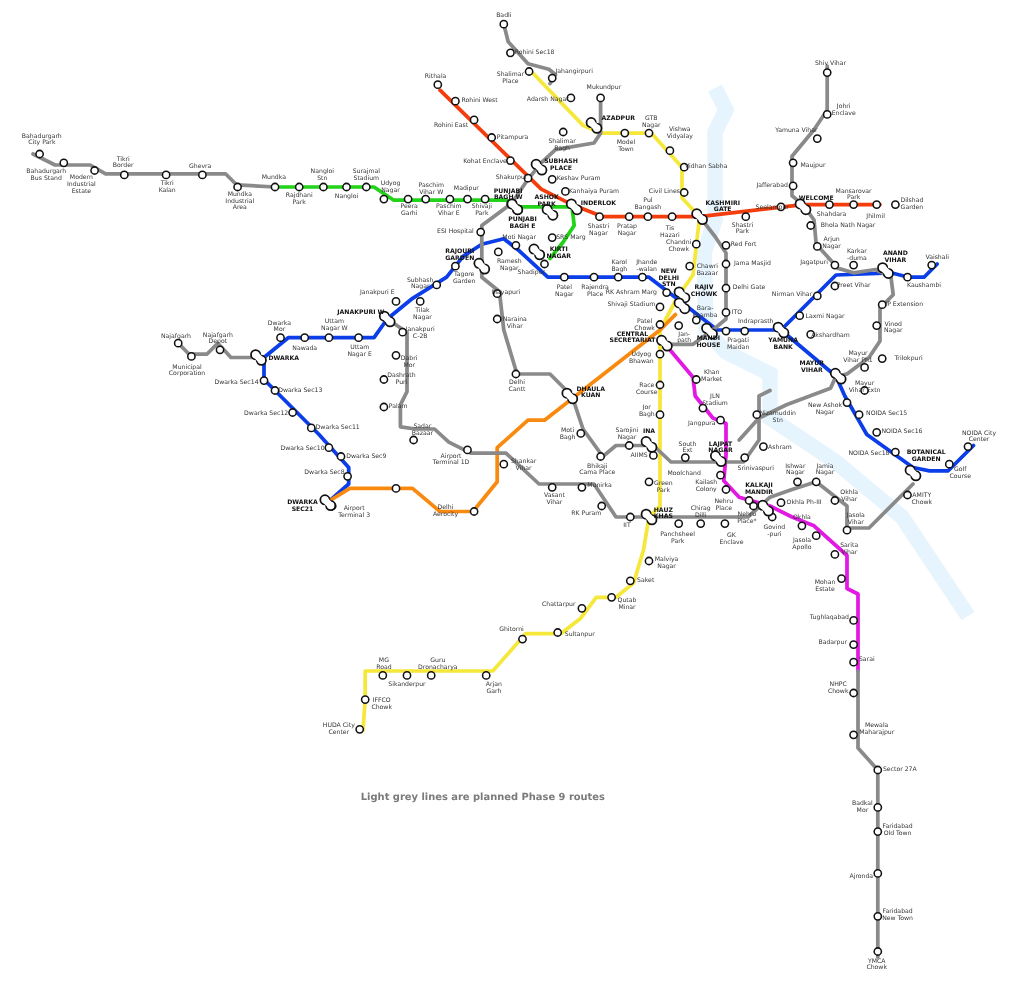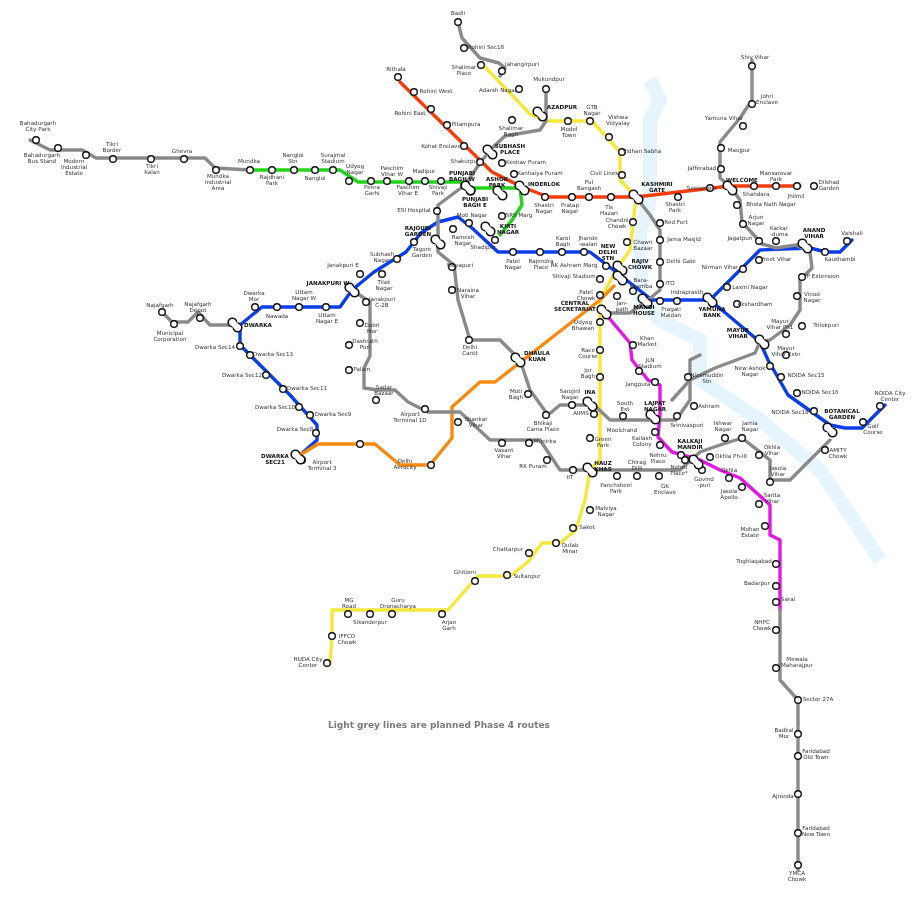--- a/index.html
+++ b/index.html
@@ -573,14 +573,14 @@
       <text x="537" y="355" class="ilbl" text-anchor="middle"><tspan x="537" dy="0">DHAULA</tspan><tspan x="537" dy="6.2">KUAN</tspan></text>
       <text x="590" y="394" class="ilbl" text-anchor="middle"><tspan x="590" dy="0">INA</tspan></text>
       <text x="655" y="405" class="ilbl" text-anchor="middle"><tspan x="655" dy="0">LAJPAT</tspan><tspan x="655" dy="6.2">NAGAR</tspan></text>
       <text x="690" y="443" class="ilbl" text-anchor="middle"><tspan x="690" dy="0">KALKAJI</tspan><tspan x="690" dy="6.2">MANDIR</tspan></text>
       <text x="603" y="465" class="ilbl" text-anchor="middle"><tspan x="603" dy="0">HAUZ</tspan><tspan x="603" dy="6.2">KHAS</tspan></text>
       <text x="842" y="413" class="ilbl" text-anchor="middle"><tspan x="842" dy="0">BOTANICAL</tspan><tspan x="842" dy="6.2">GARDEN</tspan></text>
     </g>
 </svg>
 
 <div class="title">
-  <div class="t3">Light grey lines are planned Phase 4 routes</div>
+  <div class="t3">Light grey lines are planned Phase 9 routes</div>
 </div>
 
 </body></html>

